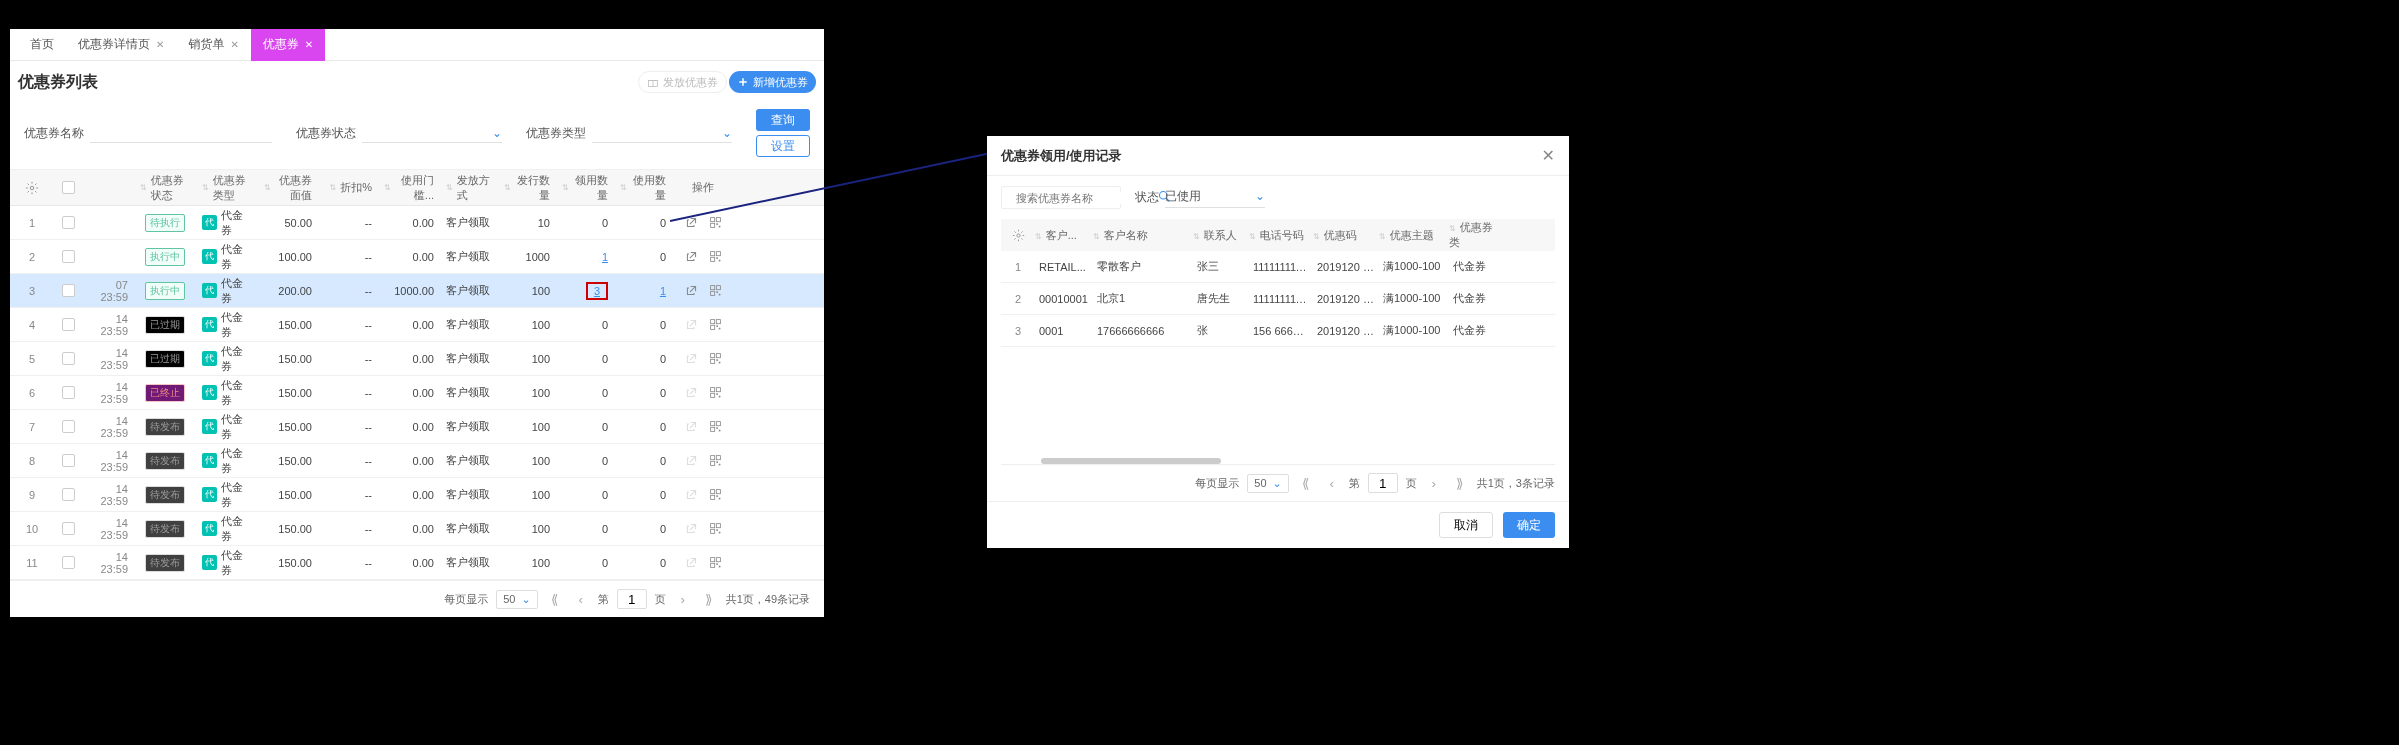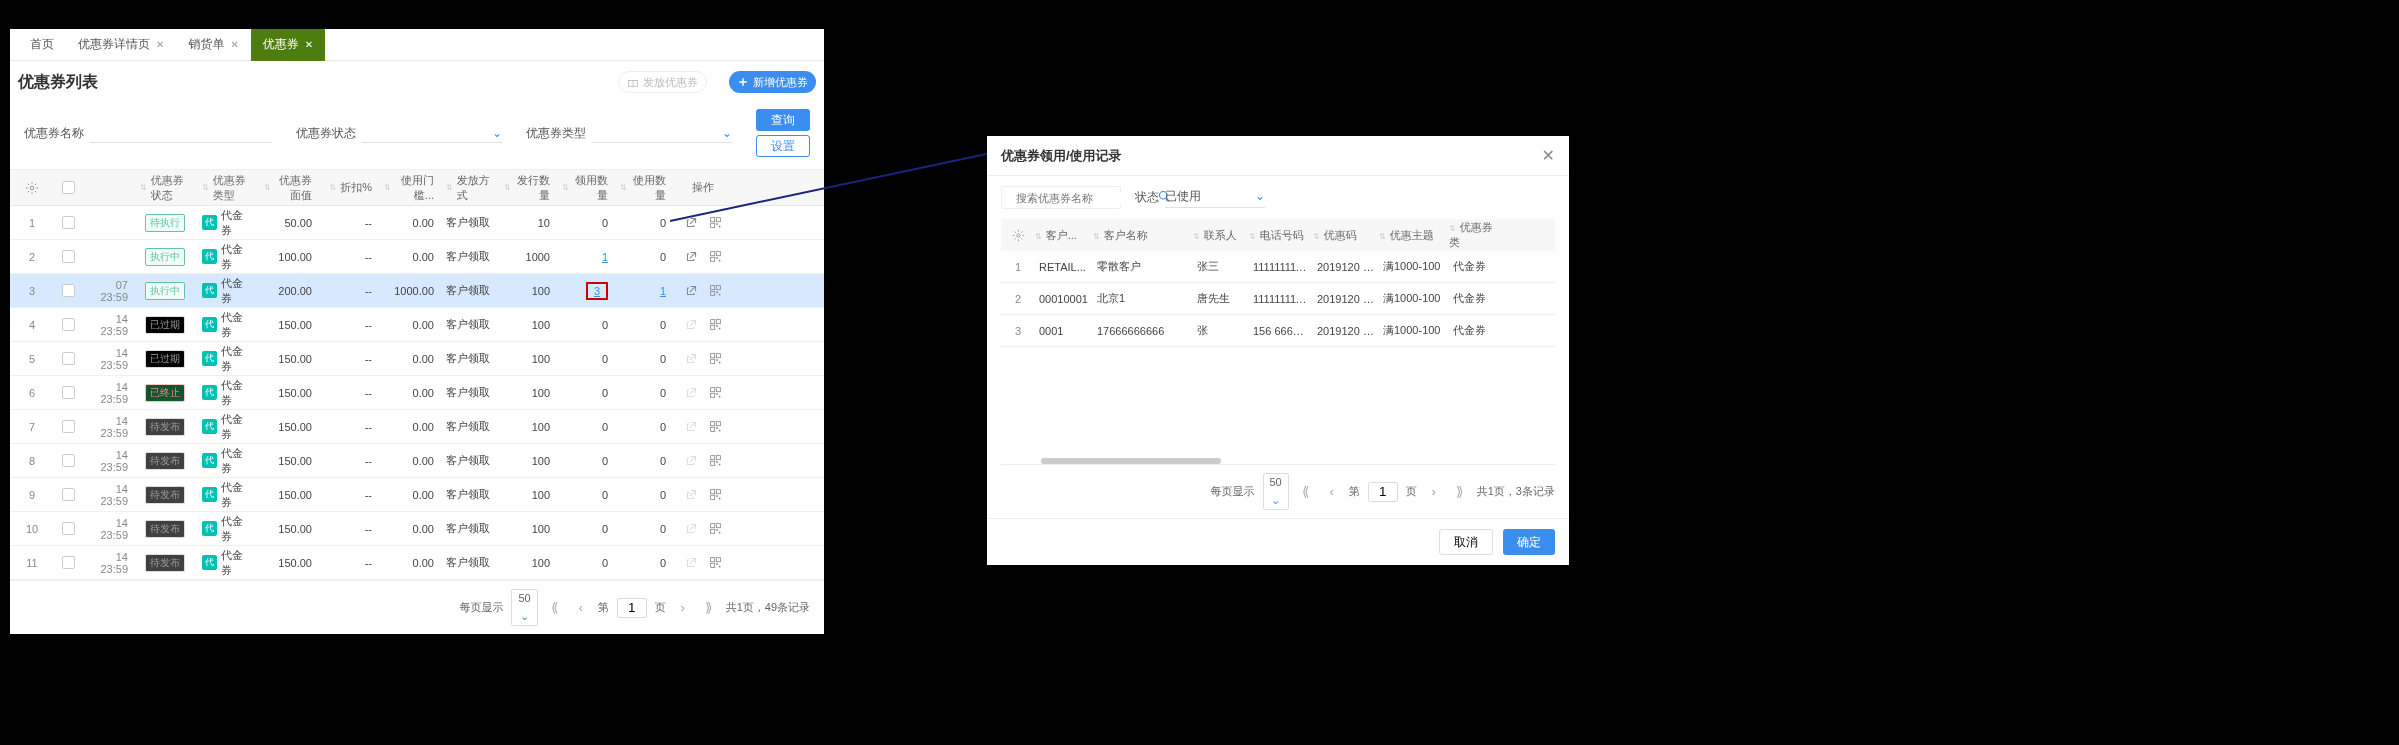--- a/index.html
+++ b/index.html
@@ -6,28 +6,28 @@
 body { font-family: -apple-system, "Microsoft YaHei", sans-serif; font-size: 12px; color: #333; background: #000; }
 
 .viewport { width: 2399px; height: 745px; background: #000; position: relative; }
 
 
 .left-panel { position: absolute; left: 10px; top: 29px; width: 814px; background: #fff; }
 
 
 .tabs-bar { display: flex; align-items: center; height: 32px; border-bottom: 1px solid #e8e8e8; padding: 0 8px; }
 .tab { display: flex; align-items: center; padding: 0 12px; height: 32px; color: #555; cursor: pointer; gap: 6px; }
-.tab.active { background: #4d7c0f; color: #fff; }
+.tab.active { background: #d946ef; color: #fff; }
 .tab-close { font-size: 10px; color: #999; }
 .tab.active .tab-close { color: #fff; }
 
 
 .title-row { display: flex; justify-content: space-between; align-items: center; padding: 10px 8px 8px; }
 .page-title { font-size: 16px; font-weight: 600; }
-.title-actions { display: flex; align-items: flex-start; gap: 22px; }
+.title-actions { display: flex; align-items: flex-start; gap: 2px; }
 .btn-round { height: 22px; padding: 0 8px; border-radius: 11px; display: flex; align-items: center; gap: 4px; font-size: 11px; cursor: pointer; border: none; }
 .btn-round.ghost { color: #bbb; background: #fff; border: 1px solid #eee; }
 .btn-round.primary { background: #3b8ef0; color: #fff; }
 .icon-sm svg { width: 12px; height: 12px; display: block; }
 
 
 .filter-row { display: flex; align-items: center; padding: 8px 14px 12px; gap: 24px; border-bottom: 1px solid #f0f0f0; }
 .filter-grp { display: flex; align-items: center; gap: 6px; }
 .filter-grp.wide { flex: 1; }
 .filter-label { color: #555; white-space: nowrap; }
@@ -58,34 +58,34 @@
 
 .sort-ic { margin-right: 4px; color: #ccc; font-size: 8px; line-height: 8px; }
 
 .trow { display: flex; height: 34px; align-items: center; border-bottom: 1px solid #f0f0f0; font-size: 11px; color: #444; }
 .trow.sel { background: #d6e9ff; }
 .rownum { color: #888; }
 .status-pill { padding: 1px 4px; border-radius: 2px; border: 1px solid; font-size: 10px; }
 .status-pending { color: #60c5a0; border-color: #60c5a0; background: #f0fdf8; }
 .status-running { color: #60c5a0; border-color: #60c5a0; background: #f0fdf8; }
 .status-expired { color: #999; border-color: #ddd; background: #000000; }
-.status-stopped { color: #e88; border-color: #f4c6c6; background: #14532d; }
+.status-stopped { color: #e88; border-color: #f4c6c6; background: #701a75; }
 .status-draft { color: #999; border-color: #ddd; background: #404040; }
 .type-badge { background: #00c1b2; color: #fff; padding: 1px 3px; border-radius: 2px; font-size: 9px; margin-right: 4px; }
 .cb { width: 13px; height: 13px; border: 1px solid #ccc; border-radius: 2px; background: #fff; }
 .link-num { color: #3b8ef0; text-decoration: underline; cursor: pointer; }
 .hl-box { border: 2px solid #c00; padding: 1px 6px; }
 
 .op-icon { width: 16px; height: 16px; display: flex; align-items: center; justify-content: center; cursor: pointer; color: #888; }
 .op-icon.disabled { color: #ddd; cursor: not-allowed; }
 .op-icon svg { width: 13px; height: 13px; }
 
 
 .pager { display: flex; align-items: center; justify-content: flex-end; padding: 8px 14px; gap: 8px; font-size: 11px; color: #666; border-top: 1px solid #eee; }
-.pager-sel { border: 1px solid #ddd; padding: 2px 6px; display: flex; align-items: center; gap: 6px; border-radius: 2px; flex-direction: column; }
+.pager-sel { border: 1px solid #ddd; padding: 2px 6px; display: flex; align-items: center; gap: 6px; border-radius: 2px; }
 .pager-btn { width: 18px; height: 18px; display: flex; align-items: center; justify-content: center; border: none; background: none; cursor: pointer; color: #aaa; }
 .pager-input { width: 30px; height: 20px; border: 1px solid #ddd; text-align: center; border-radius: 2px; }
 
 
 .arrow-svg { position: absolute; left: 670px; top: 143px; width: 350px; height: 120px; pointer-events: none; }
 
 
 .right-panel { position: absolute; left: 987px; top: 136px; width: 582px; background: #fff; box-shadow: 0 2px 8px rgba(0,0,0,0.15); }
 .modal-head { display: flex; justify-content: space-between; align-items: center; padding: 10px 14px; border-bottom: 1px solid #eee; }
 .modal-title { font-size: 13px; font-weight: 600; }

